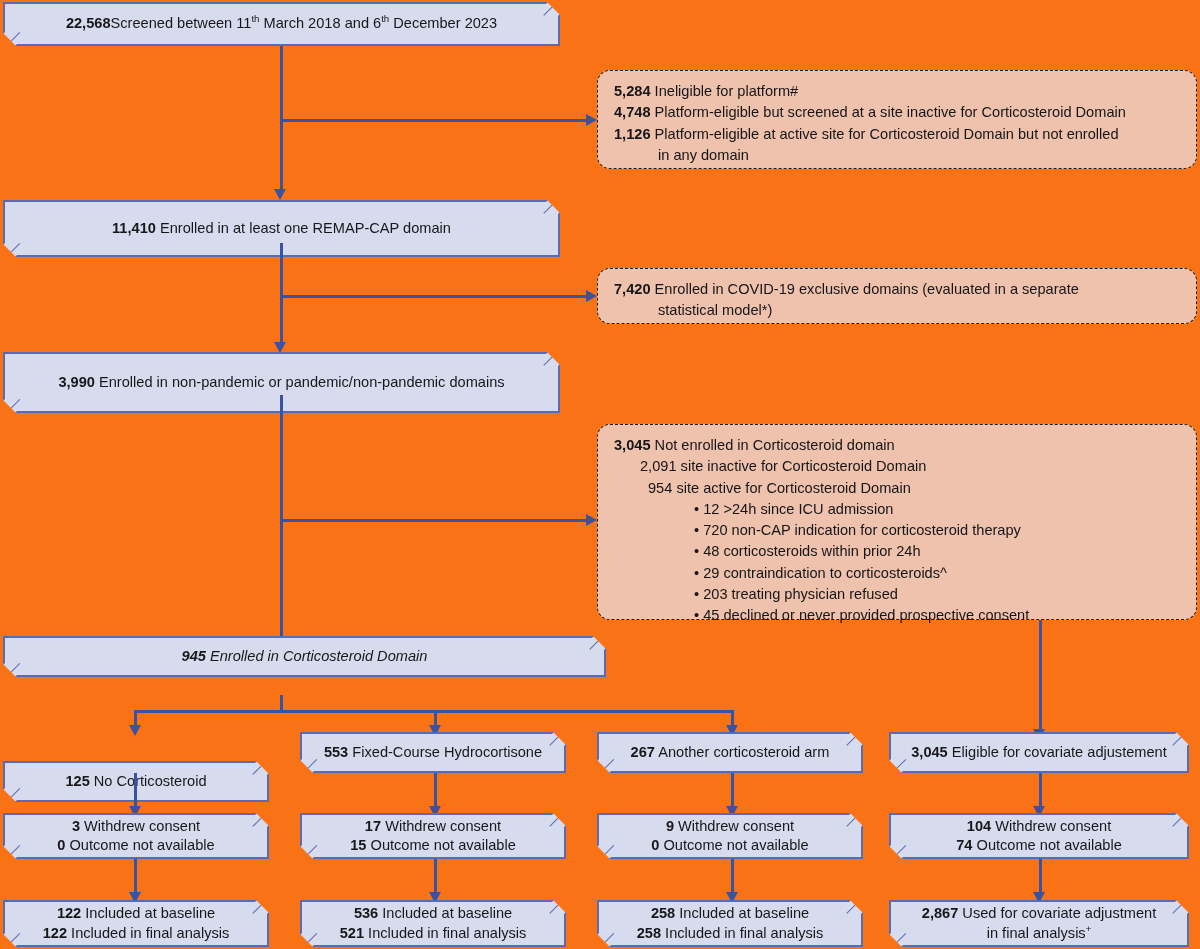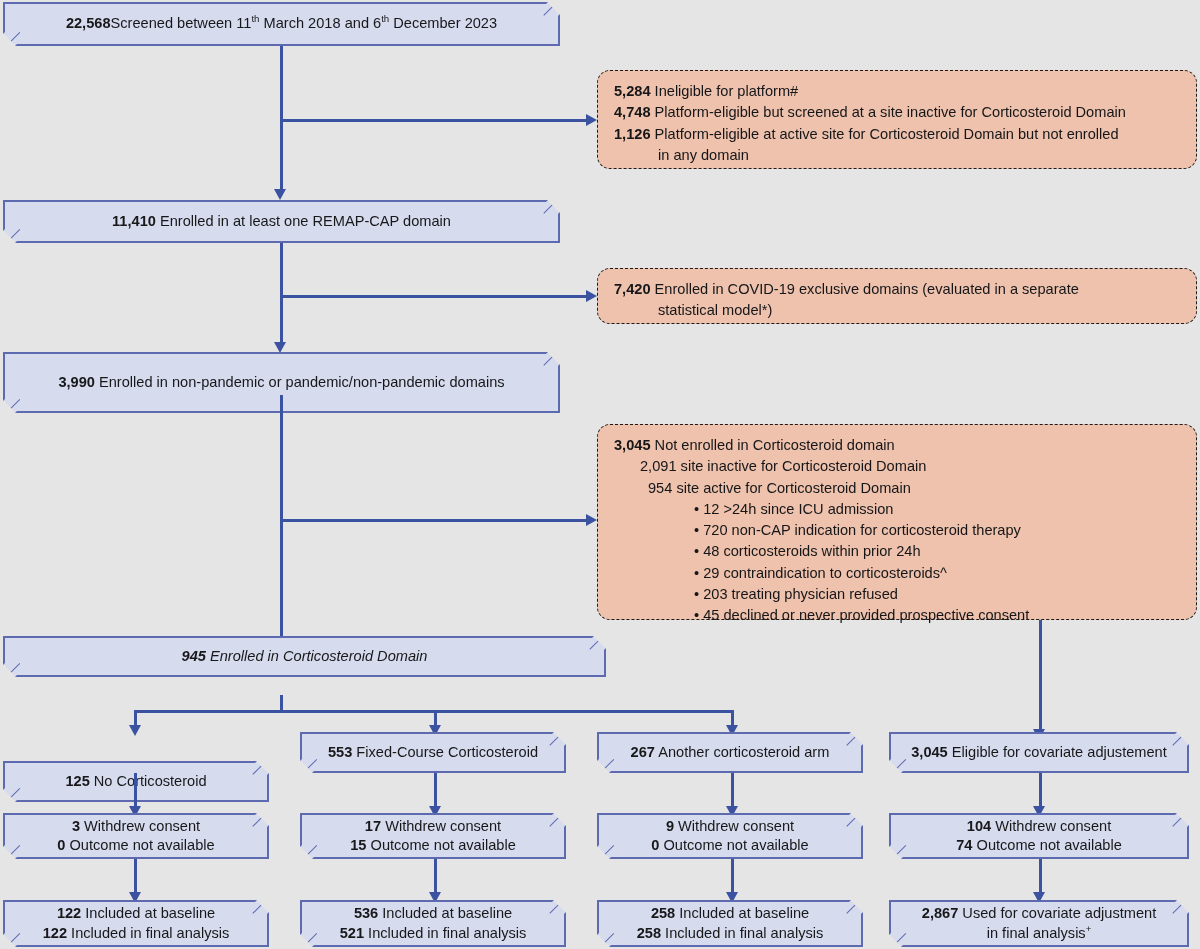--- a/index.html
+++ b/index.html
@@ -4,21 +4,21 @@
 <style>
   html,body{margin:0;padding:0;background:#ffffff;}
   body{
     font-family:"Liberation Sans","DejaVu Sans",sans-serif;
     -webkit-font-smoothing:antialiased;
   }
   #canvas{
     position:relative;
     width:1200px;
     height:949px;
-    background:#e5e5e5;
+    background:#f97316;
     overflow:hidden;
   }
 
   
   .pbox{
     position:absolute;
     box-sizing:border-box;
     display:flex;
     align-items:center;
     justify-content:center;
@@ -134,21 +134,21 @@
     </div>
     <div>
       <b>1,126</b>
       <span>Platform-eligible at active site for Corticosteroid Domain but not enrolled</span>
     </div>
     <div class="hang">
       <span>in any domain</span>
     </div>
   </div>
 
-  <div class="pbox" style="left:3px; top:200px; width:557px; height:43px;">
+  <div class="pbox" style="left:3px; top:200px; width:557px; height:57px;">
     <span class="bevel-tr">
         <i></i>
       </span>
     <span class="bevel-bl">
         <i></i>
       </span>
     <span class="txt">
       <b>11,410</b>
       <span>Enrolled in at least one REMAP-CAP domain</span>
     </span>
@@ -292,21 +292,21 @@
 
   <div class="pbox" style="left:300px; top:732px; width:266px; height:41px;">
     <span class="bevel-tr">
         <i></i>
       </span>
     <span class="bevel-bl">
         <i></i>
       </span>
     <span class="txt">
       <b>553</b>
-      <span>Fixed-Course Corticosteroid</span>
+      <span>Fixed-Course Hydrocortisone</span>
     </span>
   </div>
   <div class="vline" style="left:434px; top:773px; height:34px;"></div>
   <div class="arrow-d" style="left:428.5px; top:806px;"></div>
 
   <div class="pbox" style="left:300px; top:813px; width:266px; height:46px;">
     <span class="bevel-tr">
         <i></i>
       </span>
     <span class="bevel-bl">

